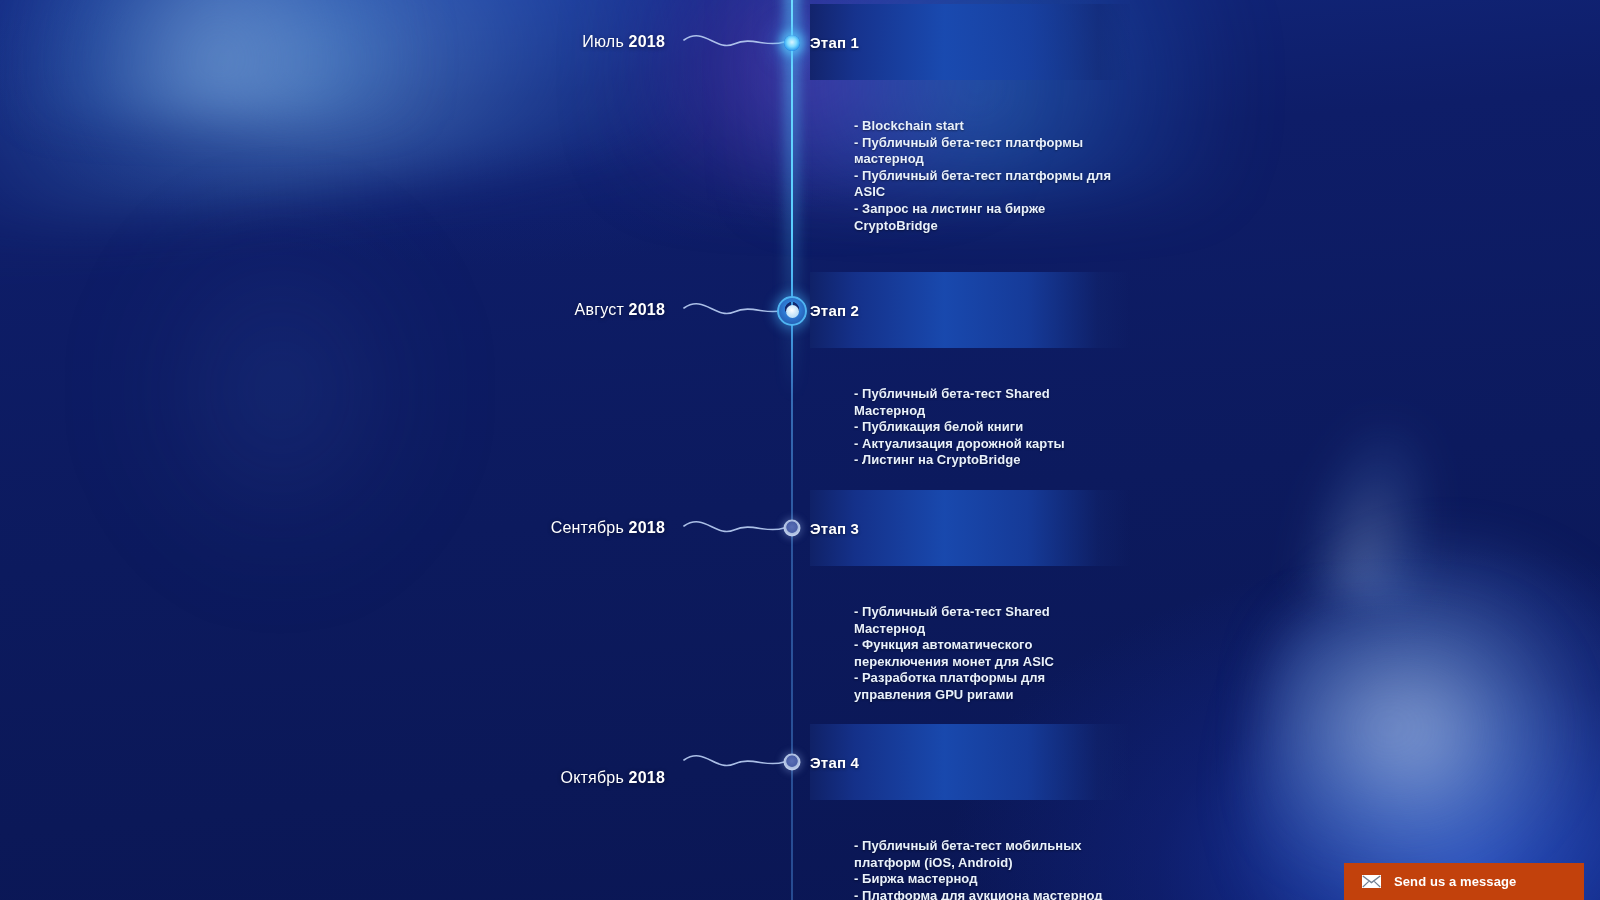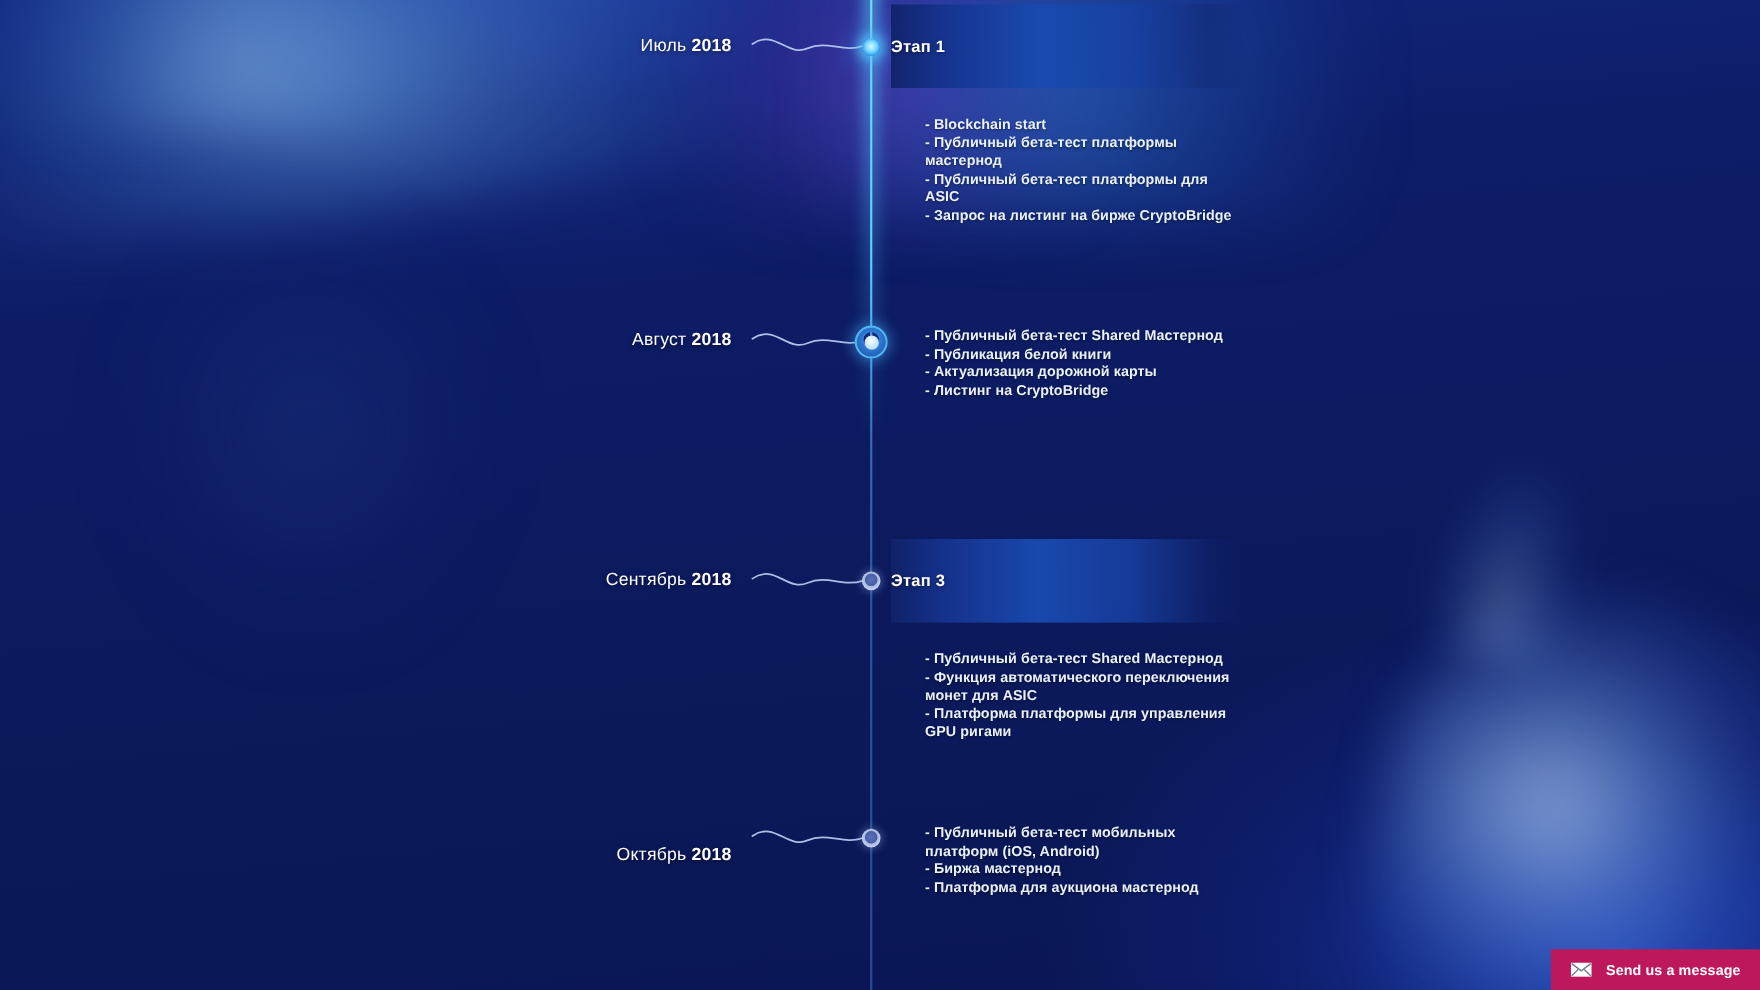--- a/index.html
+++ b/index.html
@@ -201,41 +201,41 @@
     font-size: 15px;
     font-weight: 700;
     letter-spacing: 0.2px;
     text-shadow: 0 1px 3px rgba(0,0,0,0.5);
   }
   .card-body {
     padding: 22px 0 0 28px;
   }
   .card-body ul {
     list-style: none;
-    margin: 3px;
+    margin: 16px;
     padding: 0;
   }
   .card-body li {
     color: #e9f1fb;
     font-size: 13px;
     font-weight: 700;
     line-height: 16.6px;
     letter-spacing: 0.05px;
     max-width: 290px;
     text-shadow: 0 1px 2px rgba(0,0,0,0.42);
   }
 
   
   .chat-widget {
     position: absolute;
-    right: 0;
+    right: 16px;
     bottom: 0;
-    width: 190px;
+    width: 240px;
     height: 37px;
-    background: #be185d;
+    background: #c2410c;
     display: flex;
     align-items: center;
     padding-left: 18px;
     box-sizing: border-box;
     gap: 13px;
   }
   .chat-widget .env-icon {
     width: 19px; height: 13px;
     position: relative;
     flex: 0 0 auto;
@@ -299,20 +299,23 @@
       <span class="month">Август</span>
       <span class="year">2018</span>
     </div>
     <div class="squiggle" style="top:28px;">
       <svg viewBox="0 0 104 30" xmlns="http://www.w3.org/2000/svg">
         <path d="M2 12 C 22 -2, 34 24, 52 16 C 70 8, 84 20, 102 14" fill="none" stroke="#b9cdf2" stroke-width="1.6" stroke-linecap="round" opacity="0.92"></path>
       </svg>
     </div>
     <div class="node v2" style="top:43px;"></div>
     <div class="card" style="top:4px;">
+      <div class="card-head">
+        <span class="stage-label">Этап 2</span>
+      </div>
       <div class="card-body">
         <ul>
           <li>- Публичный бета-тест Shared Мастернод</li>
           <li>- Публикация белой книги</li>
           <li>- Актуализация дорожной карты</li>
           <li>- Листинг на CryptoBridge</li>
         </ul>
       </div>
     </div>
   </div>
@@ -329,38 +332,41 @@
     </div>
     <div class="node v3" style="top:42px;"></div>
     <div class="card" style="top:4px;">
       <div class="card-head">
         <span class="stage-label">Этап 3</span>
       </div>
       <div class="card-body">
         <ul>
           <li>- Публичный бета-тест Shared Мастернод</li>
           <li>- Функция автоматического переключения монет для ASIC</li>
-          <li>- Платформа платформы для управления GPU ригами</li>
+          <li>- Разработка платформы для управления GPU ригами</li>
         </ul>
       </div>
     </div>
   </div>
 
   <div class="stage-row" style="top:720px;">
     <div class="date" style="top:49px;">
       <span class="month">Октябрь</span>
       <span class="year">2018</span>
     </div>
     <div class="squiggle" style="top:28px;">
       <svg viewBox="0 0 104 30" xmlns="http://www.w3.org/2000/svg">
         <path d="M2 12 C 22 -2, 34 24, 52 16 C 70 8, 84 20, 102 14" fill="none" stroke="#b9cdf2" stroke-width="1.6" stroke-linecap="round" opacity="0.92"></path>
       </svg>
     </div>
     <div class="node v3" style="top:42px;"></div>
     <div class="card" style="top:4px;">
+      <div class="card-head">
+        <span class="stage-label">Этап 4</span>
+      </div>
       <div class="card-body">
         <ul>
           <li>- Публичный бета-тест мобильных платформ (iOS, Android)</li>
           <li>- Биржа мастернод</li>
           <li>- Платформа для аукциона мастернод</li>
         </ul>
       </div>
     </div>
   </div>
 

